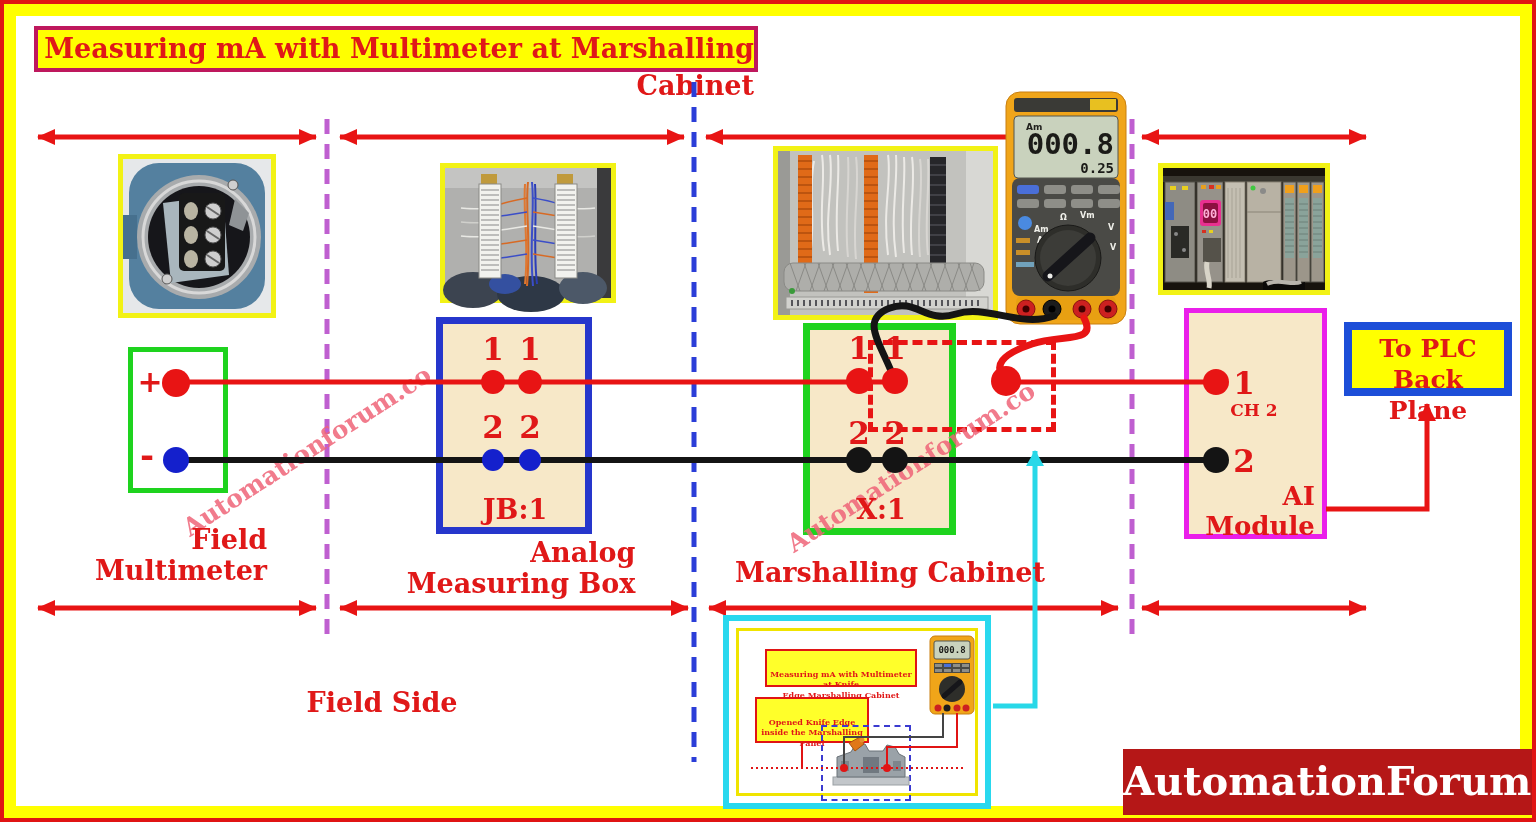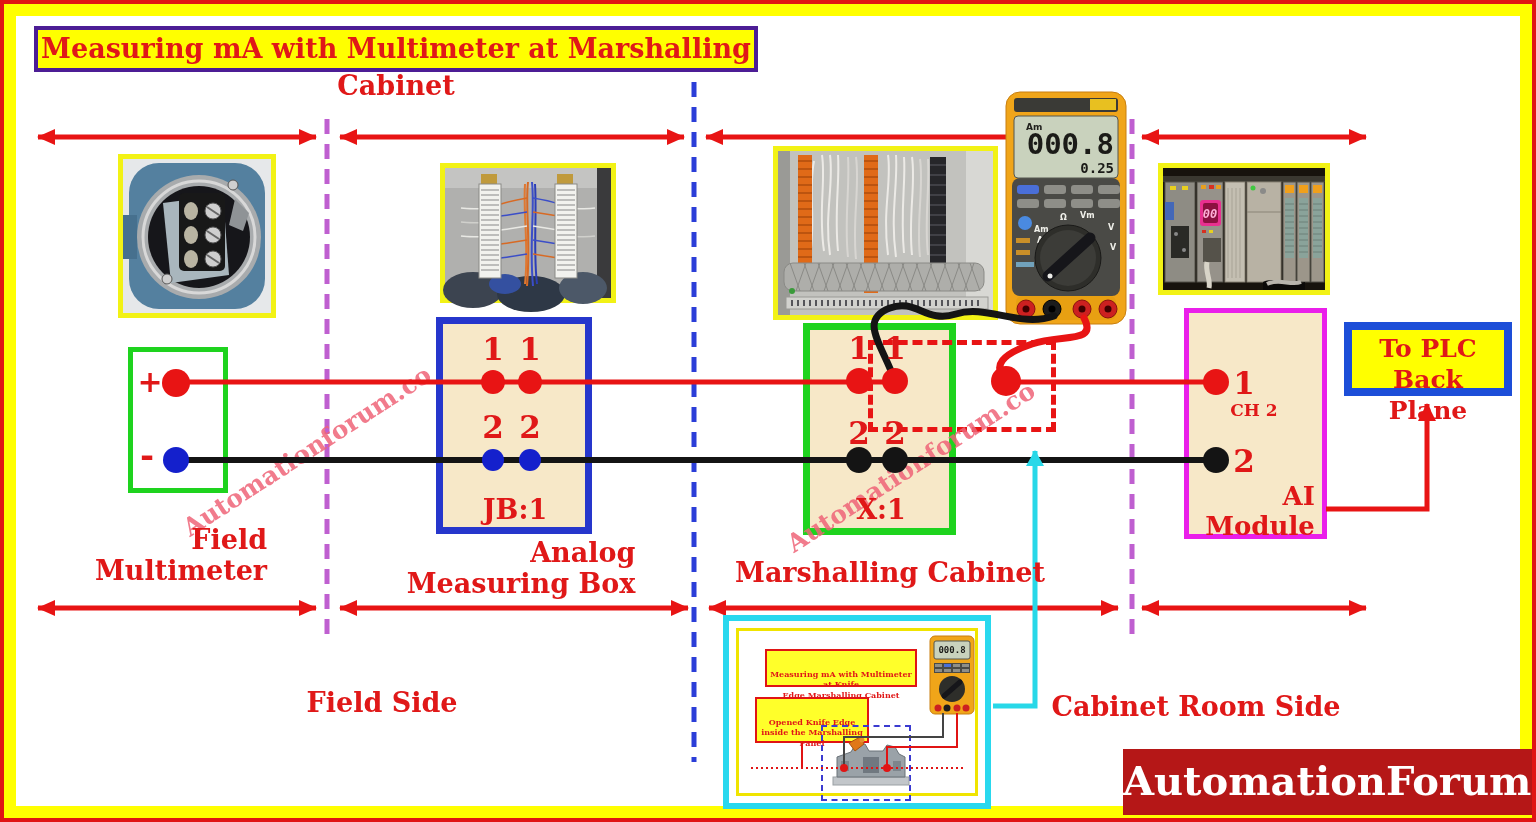--- a/index.html
+++ b/index.html
@@ -7,26 +7,26 @@
     position:relative; width:1536px; height:822px;
     background:#ffff00; border:4px solid #e01414; box-sizing:border-box;
     font-family:"DejaVu Serif", serif; overflow:hidden;
   }
   #inner{position:absolute; left:12px; top:12px; right:12px; bottom:12px; background:#ffffff;}
   .abs{position:absolute;}
   .lbl{position:absolute; color:#e01818; font-weight:bold; text-align:right;
        transform:translateX(-50%); white-space:pre-line; line-height:1.16;}
   .num{position:absolute; color:#e01818; font-weight:bold; font-size:31px;
        transform:translateX(-50%); line-height:1;}
-  .photo{position:absolute; border:5px solid #f2f215; box-sizing:border-box; background:#737373;font-style:italic;}
+  .photo{position:absolute; border:5px solid #f2f215; box-sizing:border-box; background:#737373;}
   .photo svg{display:block;}
   #title-box{
     position:absolute; left:30px; top:22px; width:724px; height:46px;
-    background:#ffff00; border:4px solid #4c1d95; box-sizing:border-box;
-    color:#e01818; font-weight:bold; font-size:27px; text-align:center; line-height:37px;
+    background:#ffff00; border:4px solid #be185d; box-sizing:border-box;
+    color:#e01818; font-weight:bold; font-size:27px; text-align:right; line-height:37px;
   }
   .diagram-box{position:absolute; box-sizing:border-box;}
   #ft-box{border:5px solid #1ed31e; background:transparent;}
   #jb-box{border:7px solid #2636cc; background:#f7e8c8;}
   #x1-box{border:7px solid #1ed31e; background:#f7e8c8;}
   #knife-box{border:5px dashed #e81414; background:transparent;}
   #ai-box{border:5px solid #ea1fea; background:#f7e8c8;}
   #backplane-box{
     position:absolute; left:1340px; top:318px; width:168px; height:74px;
     background:#ffff00; border:8px solid #1d4ed8; box-sizing:border-box;
@@ -373,21 +373,20 @@
   <div class="num z6" style="left:1240px;top:442px">2</div>
   <div class="lbl z6" style="left:1256px;top:477px;font-size:26px">AI
 Module</div>
 
   <div class="lbl z6" style="left:177px;top:520px;font-size:27px">Field
 Multimeter</div>
   <div class="lbl z6" style="left:517px;top:533px;font-size:27px">Analog
 Measuring Box</div>
   <div class="lbl z6" style="left:886px;top:553px;font-size:27px">Marshalling Cabinet</div>
   <div class="lbl z6" style="left:378px;top:683px;font-size:27px">Field Side</div>
-  <div class="lbl z6" style="left:1192px;top:687px;font-size:27px">Cabinet Room Side</div>
 
   <div class="watermark z3" style="left:303px;top:447px">Automationforum.co</div>
   <div class="watermark z3" style="left:907px;top:463px">Automationforum.co</div>
 
   <div id="inset" class="z5">
     <div id="inset-frame"></div>
 
     <div class="inset-lbl" style="left:36px;top:28px;width:152px;height:38px">Measuring mA with Multimeter at Knife
 Edge Marshalling Cabinet</div>
     <div class="inset-lbl" style="left:26px;top:76px;width:114px;height:46px">Opened Knife Edge

